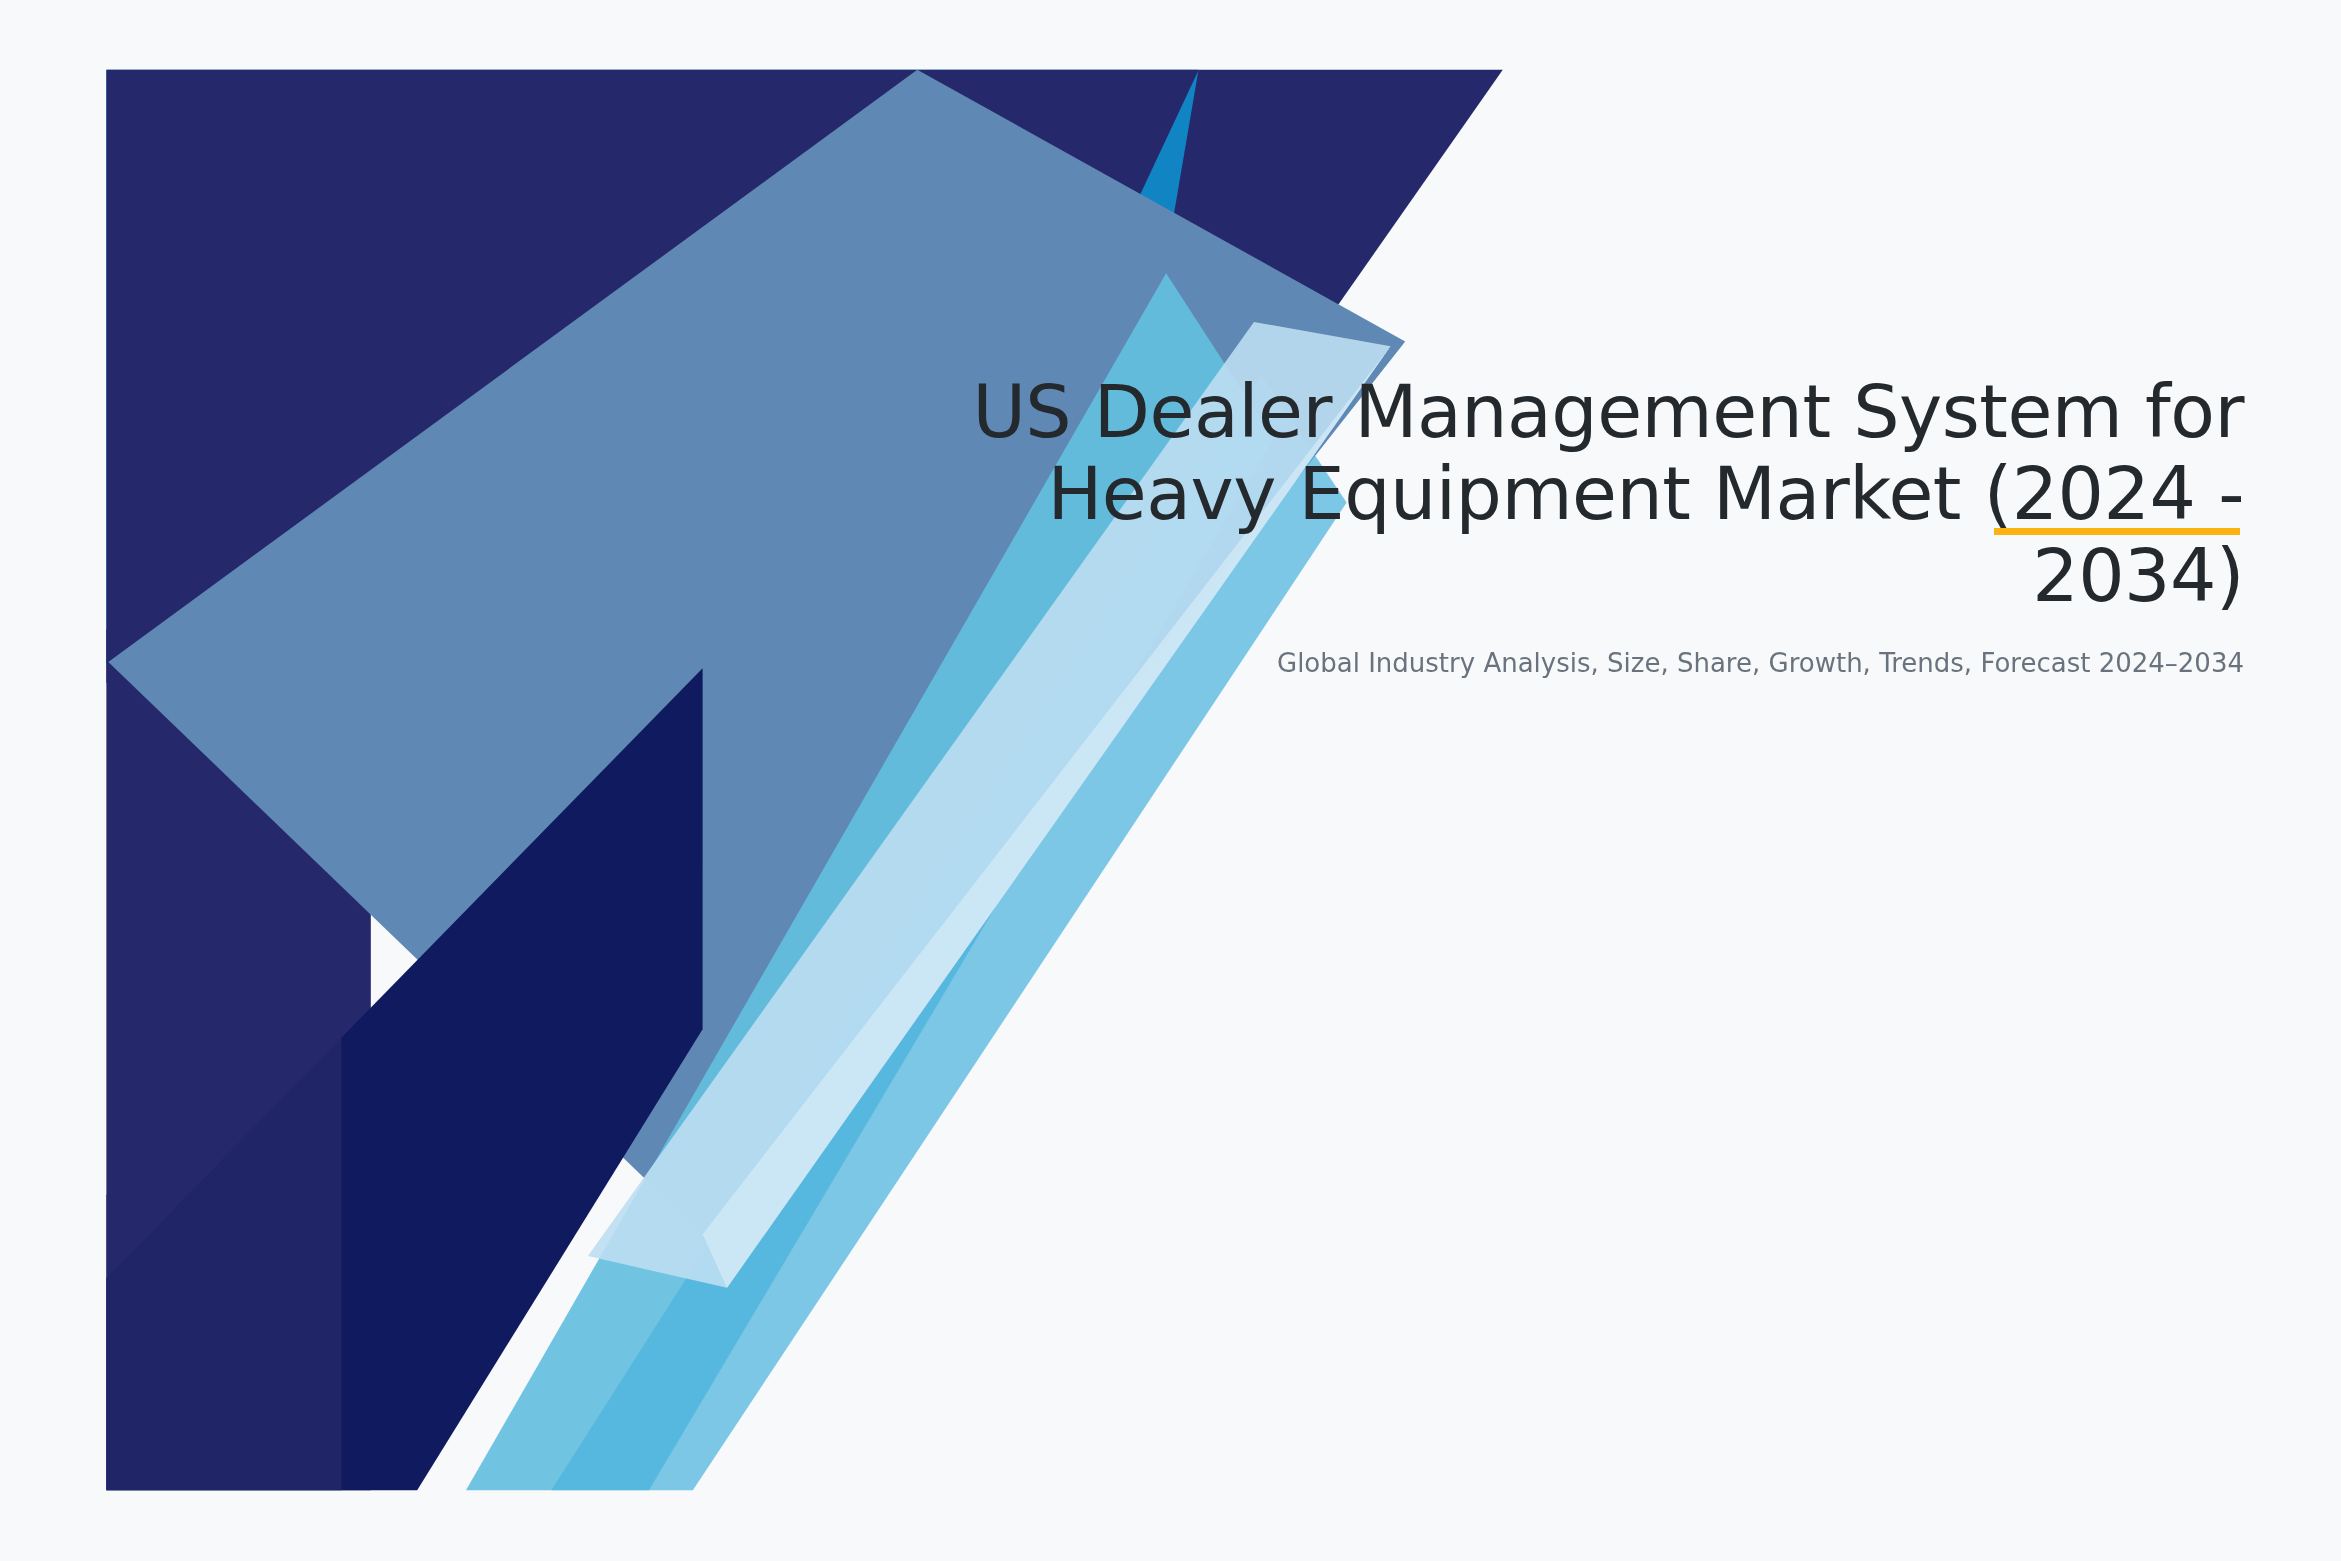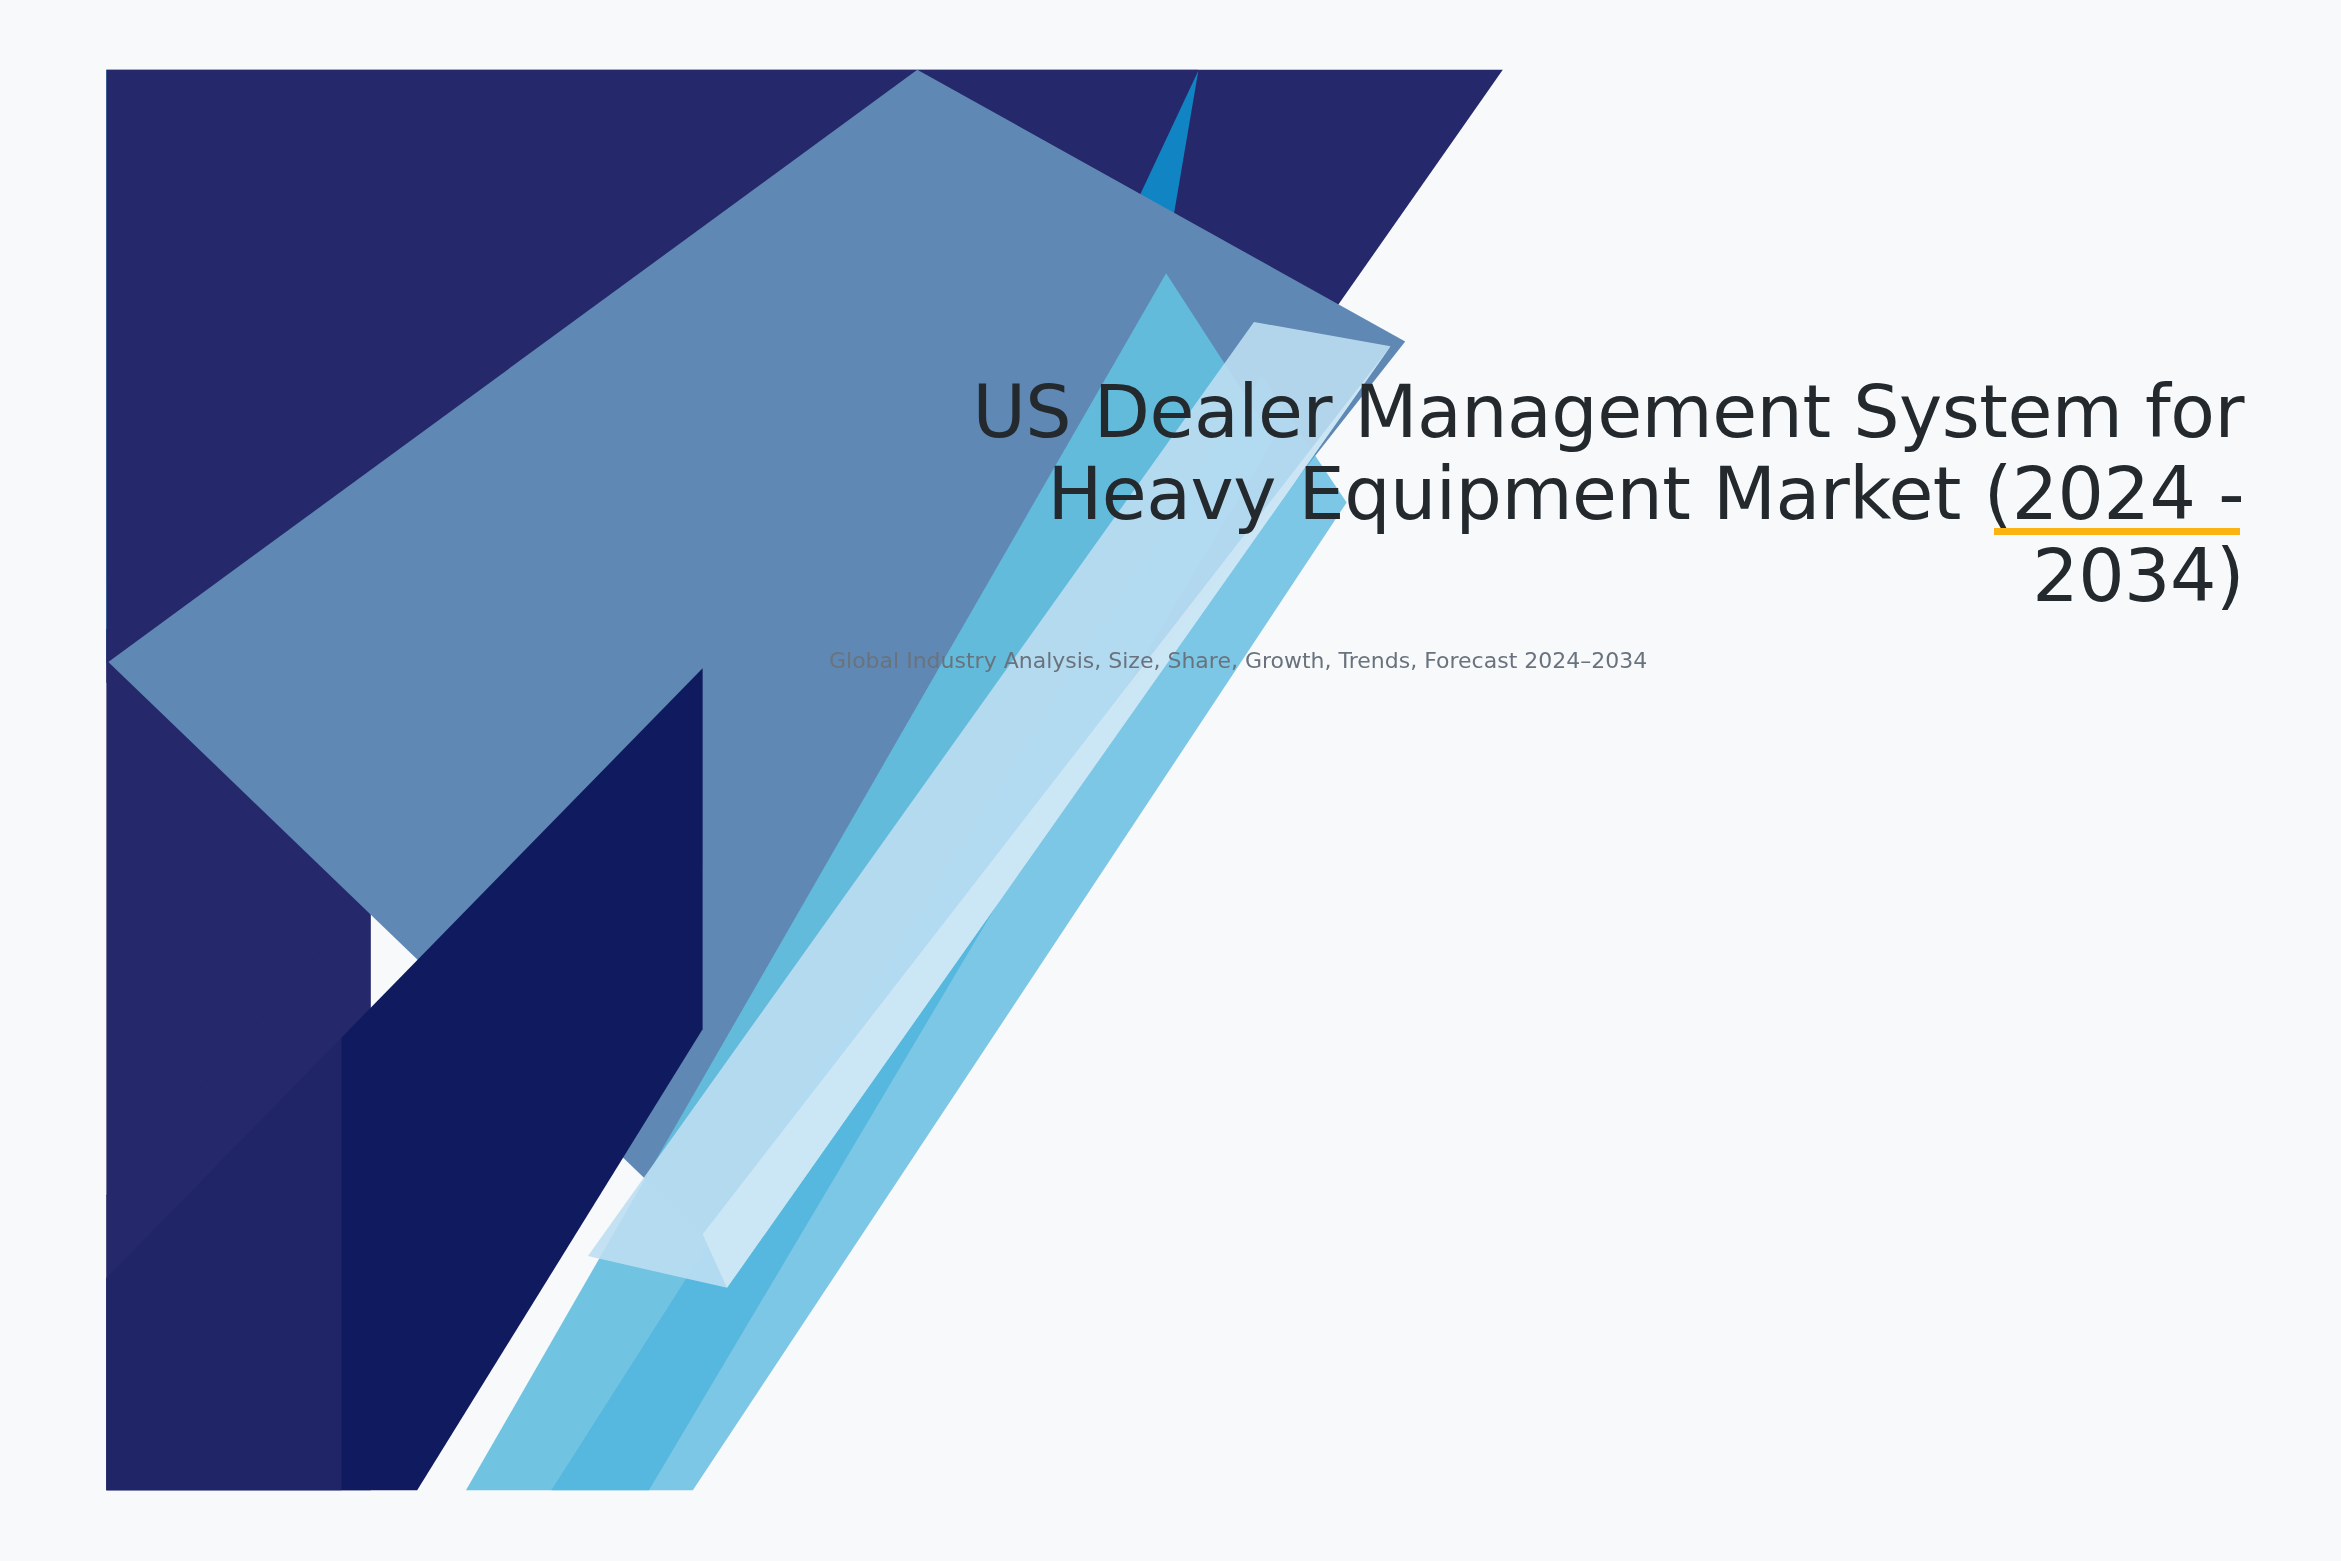--- a/index.html
+++ b/index.html
@@ -47,25 +47,25 @@
     left: 1994px;
     top: 528px;
     width: 246px;
     height: 6.8px;
     background: #FAB311;
     z-index: 6;
   }
   #subtitle {
     margin: 30px 0 0 0;
     font-family: "DejaVu Sans", "Liberation Sans", sans-serif;
-    font-size: 22px;
+    font-size: 26px;
     font-weight: 400;
     line-height: 1.32;
     color: #6A737D;
-    text-align: left;
+    text-align: right;
     position: relative;
     z-index: 5;
   }
 </style>
 </head>
 <body>
 
 <div id="page">
 
   <svg id="cover-art" viewBox="0 0 4800 3200" preserveAspectRatio="none">

